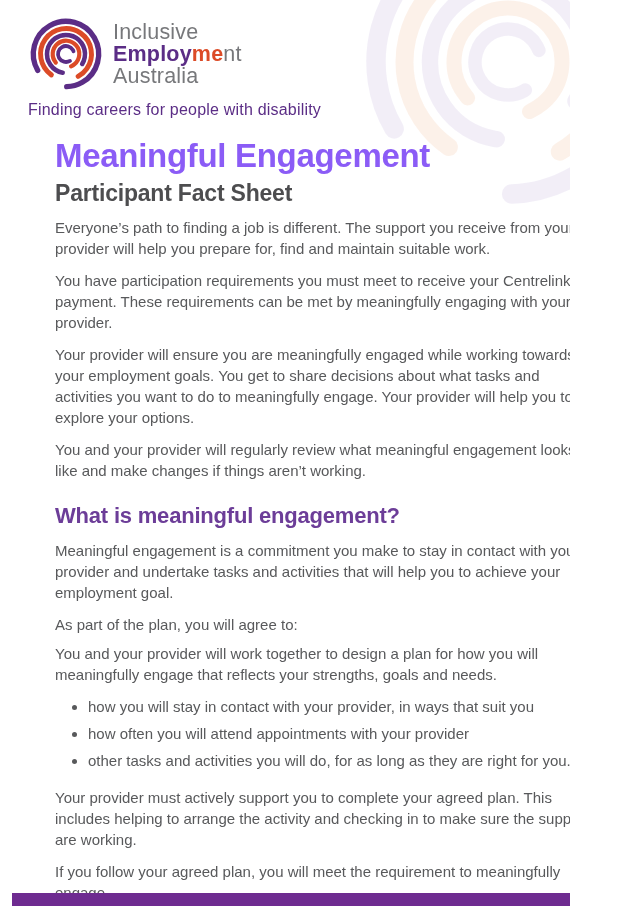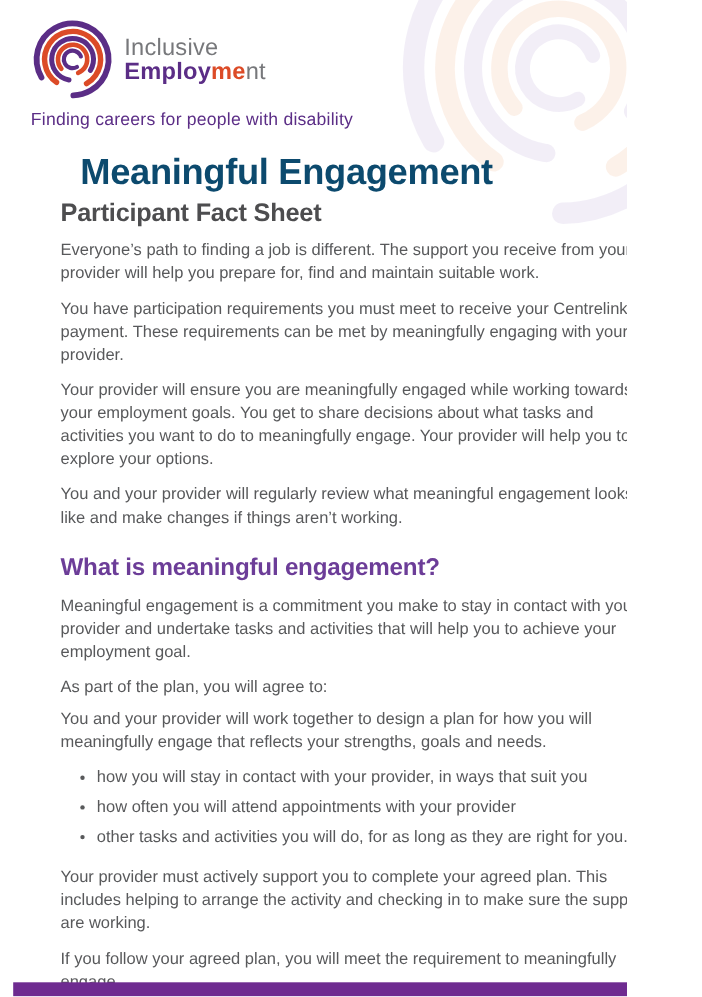--- a/index.html
+++ b/index.html
@@ -31,23 +31,23 @@
   
   .corner-art{
     position:absolute;top:-88px;right:-88px;
     width:300px;height:300px;opacity:.38;pointer-events:none;
   }
   
   .content{
     position:absolute;top:138px;left:55px;width:545px;color:#58595b;
   }
   h1.doc-title{
-    margin:0 0 6px 18px;
+    margin:0 0 6px 0;
     font-size:33px;line-height:1.1;font-weight:800;
-    color:#0c4a6e;letter-spacing:-.3px;
+    color:#8b5cf6;letter-spacing:-.3px;
   }
   h2.doc-subtitle{
     margin:0 0 10px 0;
     font-size:23px;font-weight:700;color:#4d4d4f;letter-spacing:-.2px;
   }
   p.body-p{
     margin:0 0 11px 0;
     font-size:15px;line-height:21px;color:#58595b;
   }
   h3.section-heading{
@@ -89,20 +89,21 @@
           <circle cx="50" cy="50" r="43" pathLength="100" stroke="#5b2d86" stroke-width="7" stroke-dasharray="83 17" transform="rotate(150 50 50)"></circle>
           <circle cx="50" cy="50" r="33.5" pathLength="100" stroke="#dc4b27" stroke-width="6.5" stroke-dasharray="82 18" transform="rotate(125 50 50)"></circle>
           <circle cx="50" cy="50" r="25" pathLength="100" stroke="#5b2d86" stroke-width="6" stroke-dasharray="81 19" transform="rotate(100 50 50)"></circle>
           <circle cx="50" cy="50" r="17.5" pathLength="100" stroke="#dc4b27" stroke-width="5.5" stroke-dasharray="80 20" transform="rotate(140 50 50)"></circle>
           <circle cx="50" cy="50" r="10.5" pathLength="100" stroke="#5b2d86" stroke-width="5" stroke-dasharray="78 22" transform="rotate(60 50 50)"></circle>
         </g>
       </svg>
       <div class="logo-text">
         <div class="l1">Inclusive</div>
         <div class="l2"><span class="purple">Employ</span><span class="orange">me</span><span class="gray">nt</span></div>
+        <div class="l3">Australia</div>
       </div>
     </div>
     <div class="tagline">Finding careers for people with disability</div>
   </div>
 
   <div class="content">
     <h1 class="doc-title">Meaningful Engagement</h1>
     <h2 class="doc-subtitle">Participant Fact Sheet</h2>
 
     <p class="body-p">Everyone’s path to finding a job is different. The support you receive from your provider will help you prepare for, find and maintain suitable work.</p>

